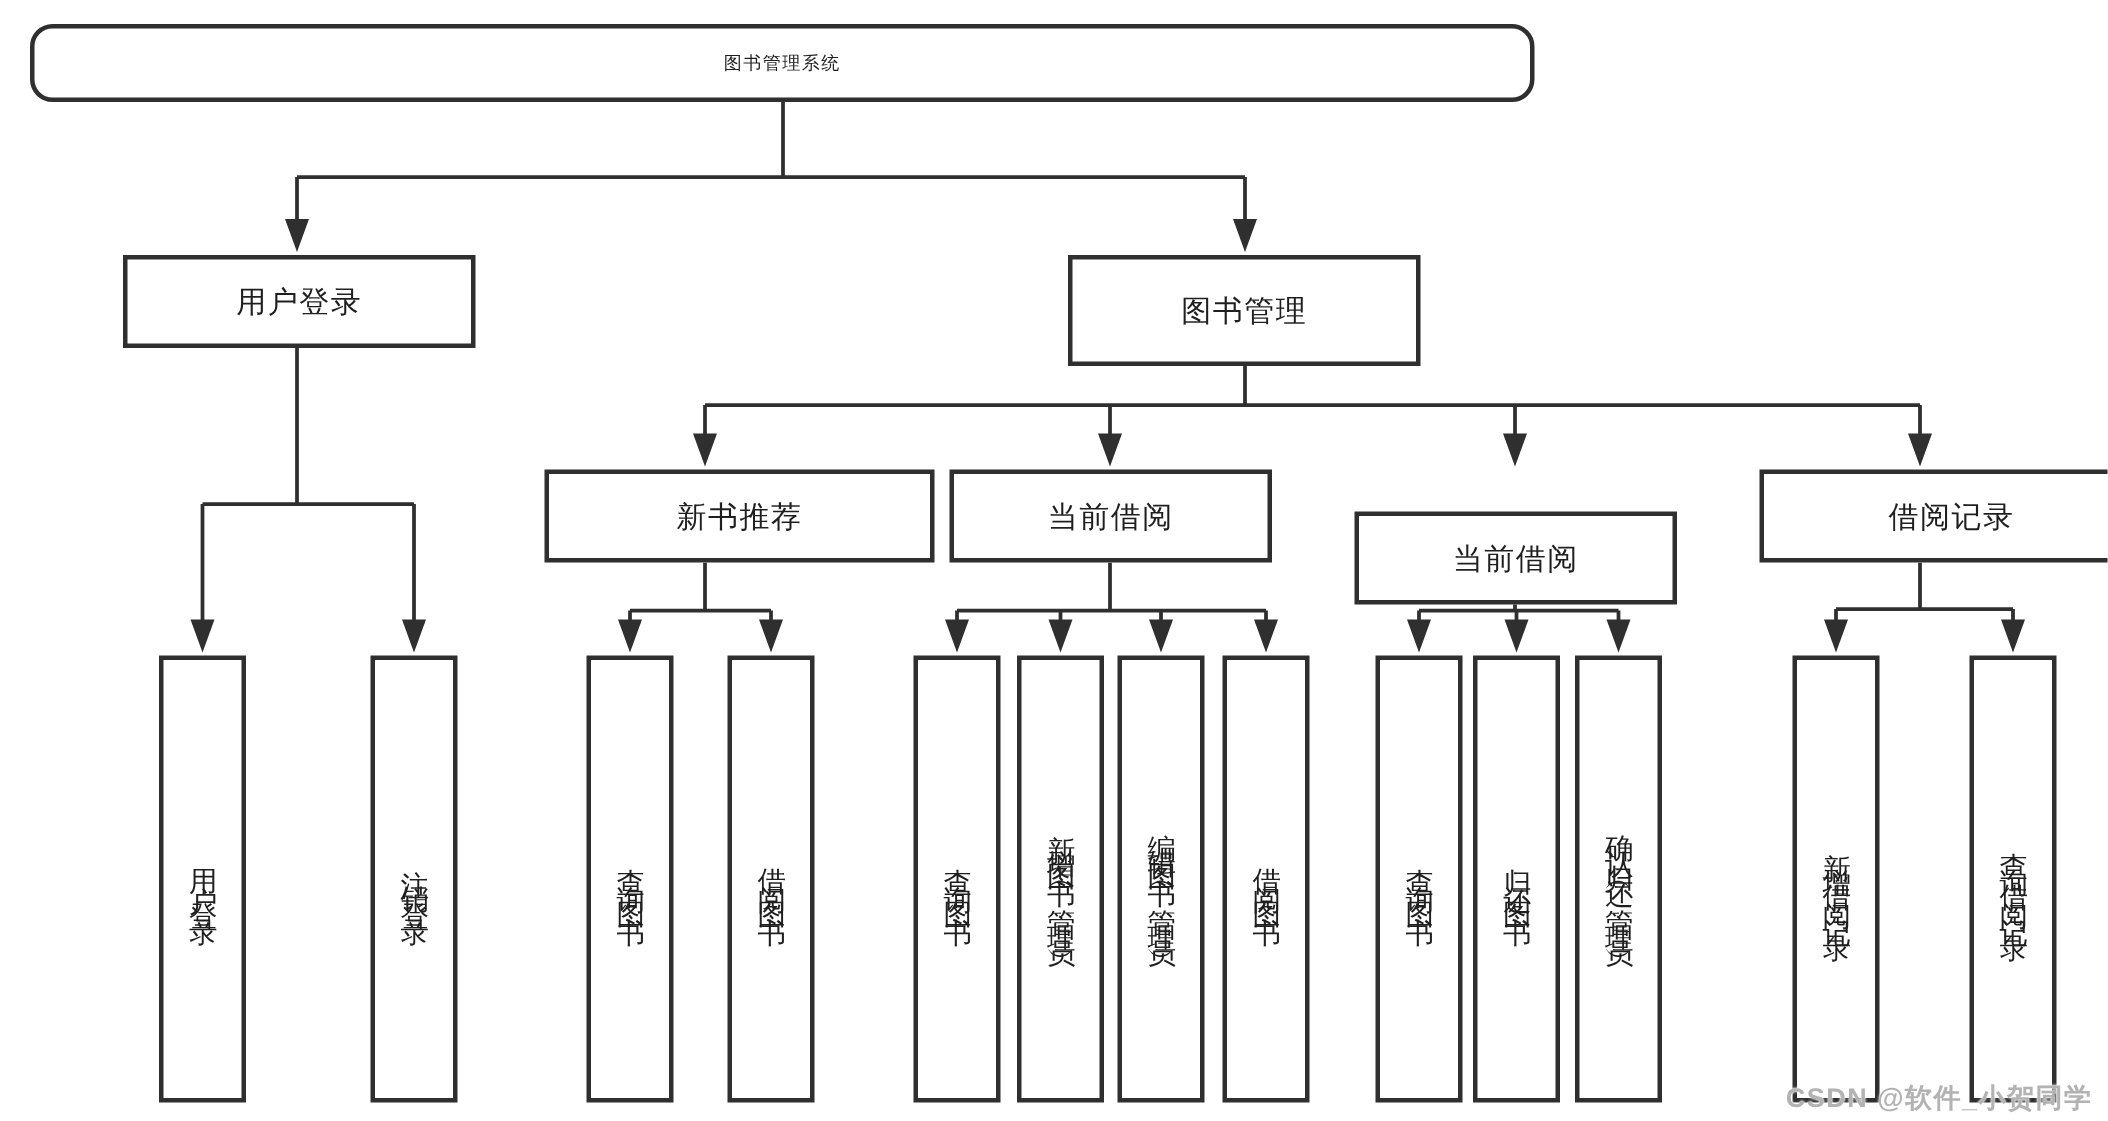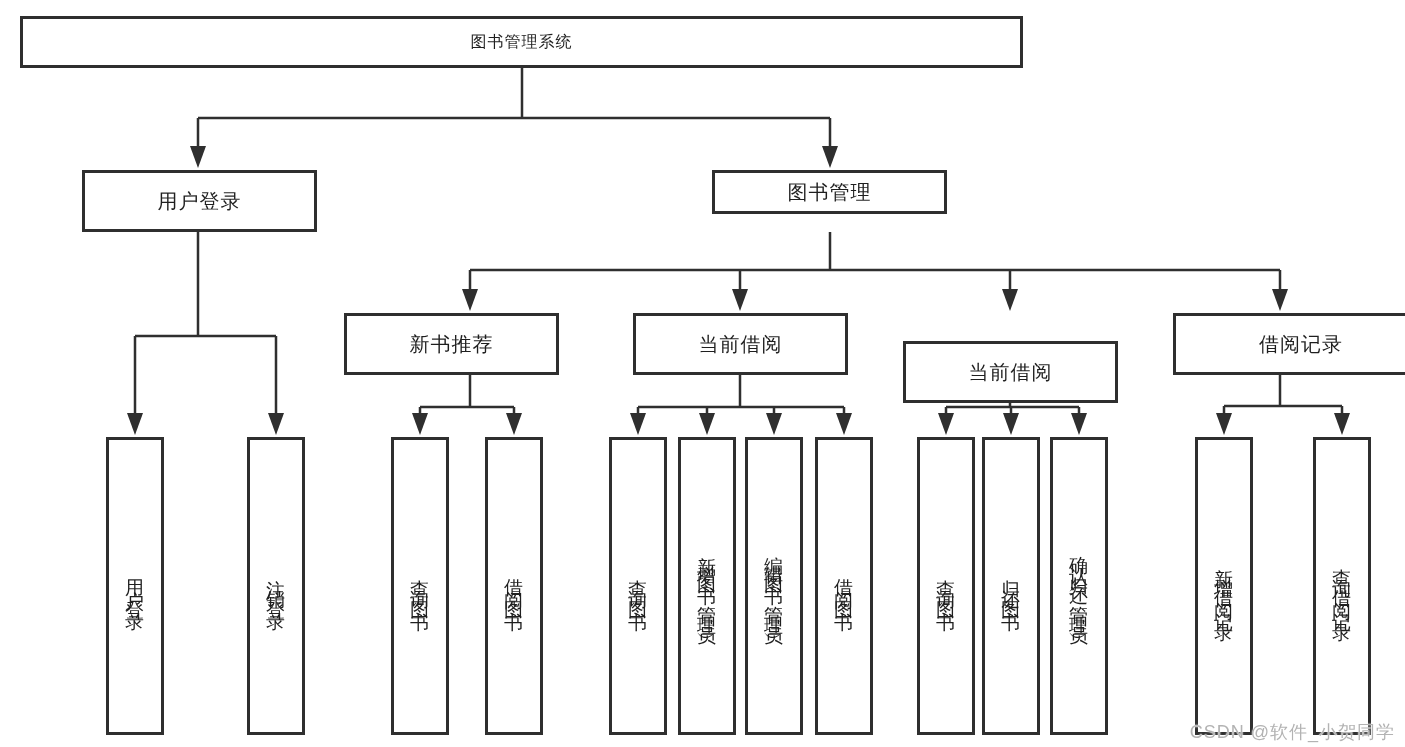--- a/index.html
+++ b/index.html
@@ -17,21 +17,21 @@
   
   .box {
     position: absolute;
     background: #ffffff;
     border: 3px solid #2f2f2f;
     display: flex; align-items: center; justify-content: center;
     font-size: 20px; letter-spacing: 1px;
     color: #1f1f1f;
     white-space: nowrap;
   }
-  .box.root { font-size: 16px; }
+  .box.root { font-size: 12px; border-radius: 15px; }
 
   
   .vbox {
     position: absolute;
     top: 437px; height: 298px; width: 58px;
     background: #ffffff;
     border: 3px solid #2f2f2f;
     display: flex; align-items: center; justify-content: center;
     overflow: hidden;
   }
@@ -46,20 +46,21 @@
 
   .watermark {
     position: absolute;
     right: 10px; bottom: 3px;
     font-size: 18px;
     color: #b3b3b3;
     text-shadow: 0 0 2px #ffffff, 0 0 1px #ffffff;
     letter-spacing: 1px;
     z-index: 5;
     white-space: nowrap;
+    font-weight: bold;
   }
 </style>
 </head>
 <body>
 
 <div class="stage">
 
   <svg class="connectors" width="1405" height="747" viewBox="0 0 1405 747">
     <g stroke="#2f2f2f" stroke-width="2.5" fill="none">
 
@@ -96,23 +97,23 @@
       <polygon points="1003,413 1019,413 1011,435"></polygon>
       <polygon points="1071,413 1087,413 1079,435"></polygon>
       <polygon points="1216,413 1232,413 1224,435"></polygon>
       <polygon points="1334,413 1350,413 1342,435"></polygon>
     </g>
   </svg>
 
   <div class="box root" style="left:20px; top:16px; width:1003px; height:52px;">图书管理系统</div>
 
   <div class="box" style="left:82px; top:170px; width:235px; height:62px;">用户登录</div>
-  <div class="box" style="left:712px; top:170px; width:235px; height:44px;">图书管理</div>
+  <div class="box" style="left:712px; top:170px; width:235px; height:74px;">图书管理</div>
 
-  <div class="box" style="left:344px; top:313px; width:215px; height:62px;">新书推荐</div>
+  <div class="box" style="left:363px; top:313px; width:260px; height:62px;">新书推荐</div>
   <div class="box" style="left:633px; top:313px; width:215px; height:62px;">当前借阅</div>
   <div class="box" style="left:903px; top:313px; width:215px; height:62px;margin-top:28px;">当前借阅</div>
   <div class="box" style="left:1173px; top:313px; width:256px; height:62px;text-align:right;">借阅记录</div>
 
   <div class="vbox" style="left:106px;">
     <span>用户登录</span>
   </div>
   <div class="vbox" style="left:247px;">
     <span>注销登录</span>
   </div>

